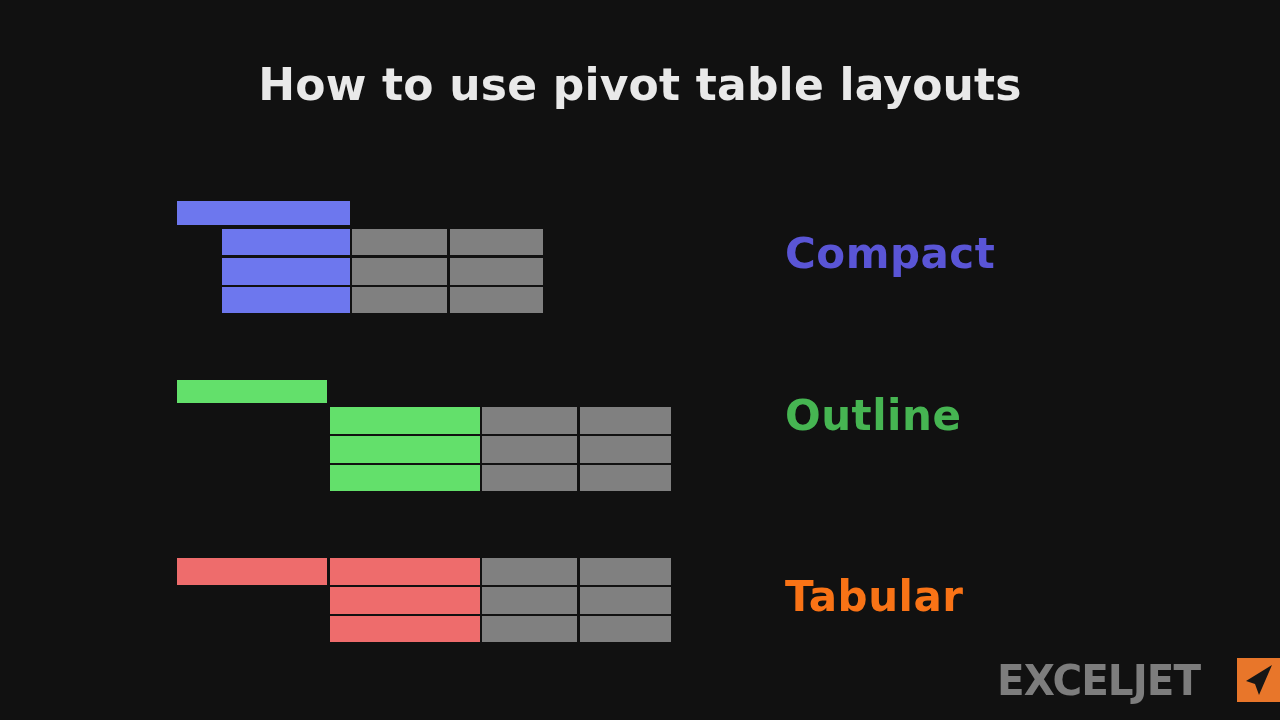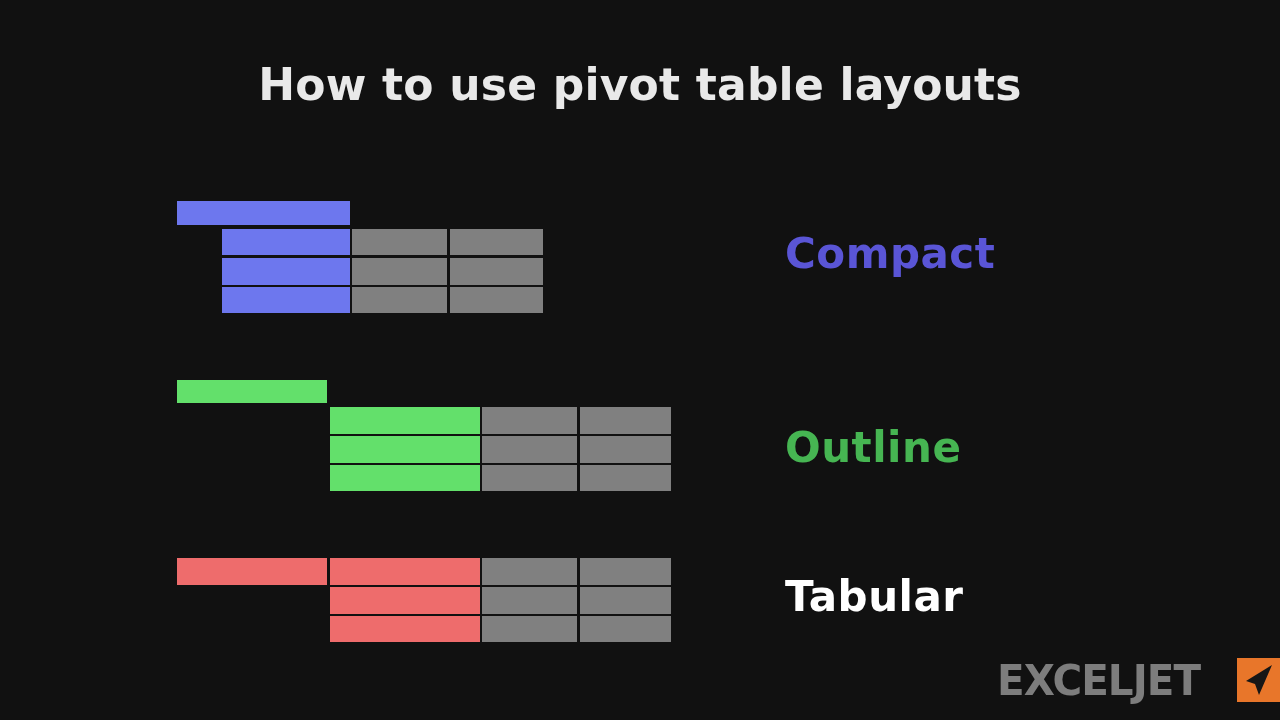--- a/index.html
+++ b/index.html
@@ -108,32 +108,32 @@
       <div class="cell" style="left: 177px; top: 380px; width: 150px; height: 23px; background: rgb(99, 224, 107);"></div>
       <div class="cell" style="left: 330px; top: 407px; width: 150px; height: 27px; background: rgb(99, 224, 107);"></div>
       <div class="cell" style="left: 482px; top: 407px; width: 95px; height: 27px; background: rgb(128, 128, 128);"></div>
       <div class="cell" style="left: 580px; top: 407px; width: 91px; height: 27px; background: rgb(128, 128, 128);"></div>
       <div class="cell" style="left: 330px; top: 436px; width: 150px; height: 27px; background: rgb(99, 224, 107);"></div>
       <div class="cell" style="left: 482px; top: 436px; width: 95px; height: 27px; background: rgb(128, 128, 128);"></div>
       <div class="cell" style="left: 580px; top: 436px; width: 91px; height: 27px; background: rgb(128, 128, 128);"></div>
       <div class="cell" style="left: 330px; top: 465px; width: 150px; height: 26px; background: rgb(99, 224, 107);"></div>
       <div class="cell" style="left: 482px; top: 465px; width: 95px; height: 26px; background: rgb(128, 128, 128);"></div>
       <div class="cell" style="left: 580px; top: 465px; width: 91px; height: 26px; background: rgb(128, 128, 128);"></div>
-      <div class="layout-label" style="left: 785px; top: 424px; color: rgb(70, 181, 82);">Outline</div>
+      <div class="layout-label" style="left: 785px; top: 392px; color: rgb(70, 181, 82);">Outline</div>
       <div class="cell" style="left: 177px; top: 558px; width: 150px; height: 27px; background: rgb(238, 108, 108);"></div>
       <div class="cell" style="left: 330px; top: 558px; width: 150px; height: 27px; background: rgb(238, 108, 108);"></div>
       <div class="cell" style="left: 482px; top: 558px; width: 95px; height: 27px; background: rgb(128, 128, 128);"></div>
       <div class="cell" style="left: 580px; top: 558px; width: 91px; height: 27px; background: rgb(128, 128, 128);"></div>
       <div class="cell" style="left: 330px; top: 587px; width: 150px; height: 27px; background: rgb(238, 108, 108);"></div>
       <div class="cell" style="left: 482px; top: 587px; width: 95px; height: 27px; background: rgb(128, 128, 128);"></div>
       <div class="cell" style="left: 580px; top: 587px; width: 91px; height: 27px; background: rgb(128, 128, 128);"></div>
       <div class="cell" style="left: 330px; top: 616px; width: 150px; height: 26px; background: rgb(238, 108, 108);"></div>
       <div class="cell" style="left: 482px; top: 616px; width: 95px; height: 26px; background: rgb(128, 128, 128);"></div>
       <div class="cell" style="left: 580px; top: 616px; width: 91px; height: 26px; background: rgb(128, 128, 128);"></div>
-      <div class="layout-label" style="left: 785px; top: 573px; color: #ffffff;">Tabular</div>
+      <div class="layout-label" style="left: 785px; top: 573px; color: #f97316;">Tabular</div>
     </div>
 
   <div class="logo">
     <div class="logo-word">EXCELJET</div>
     <div class="logo-mark">
       <svg width="44" height="44" viewBox="0 0 44 44" aria-hidden="true">
         <polygon points="35,7 9,23 18,26 22,37" fill="#161616"></polygon>
       </svg>
     </div>
   </div>

